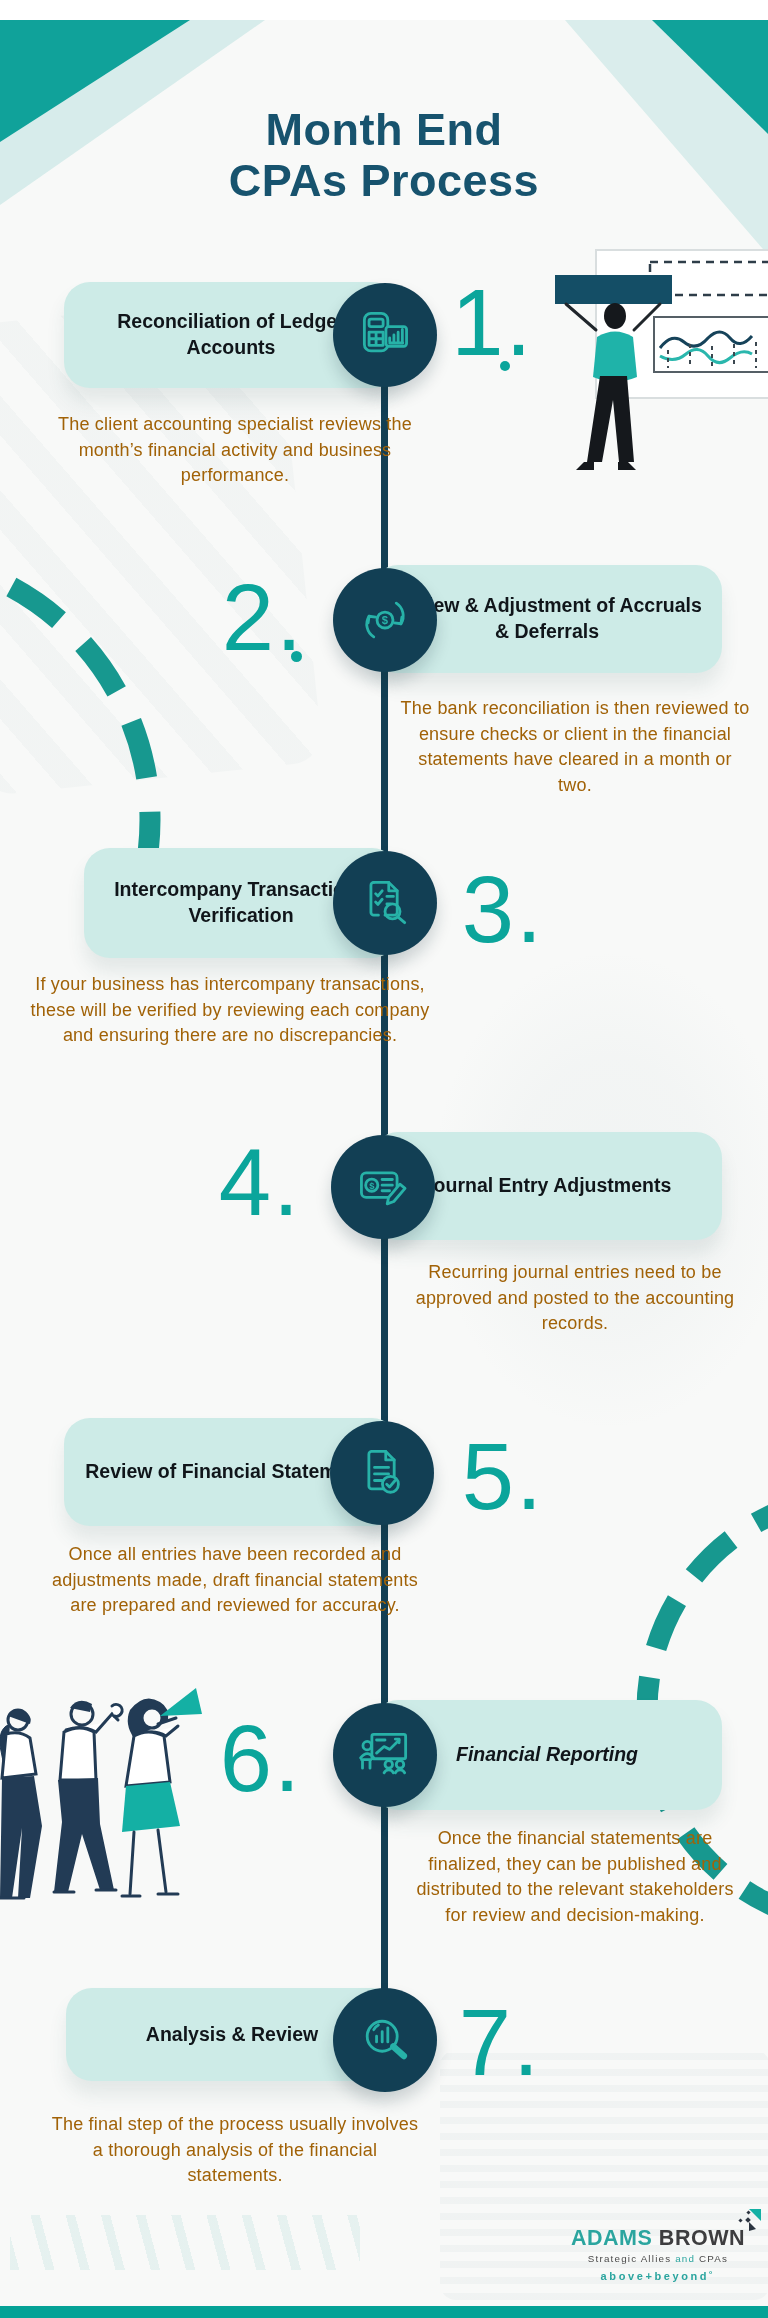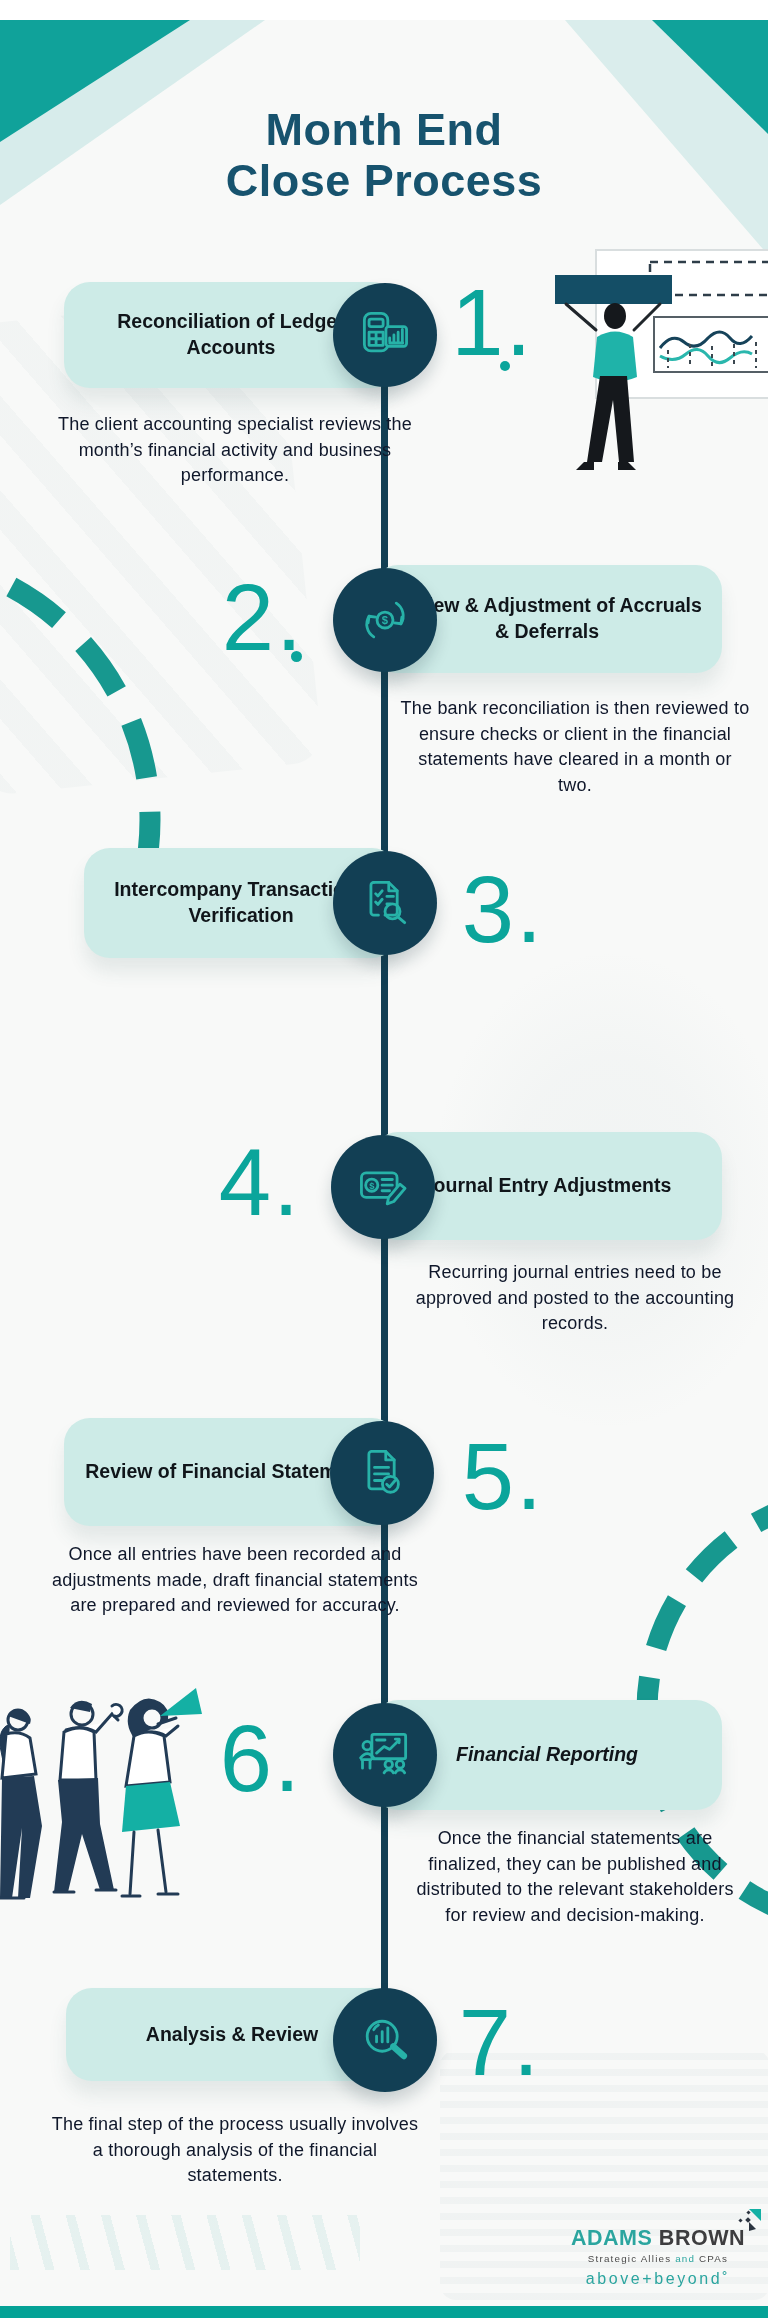--- a/index.html
+++ b/index.html
@@ -41,21 +41,21 @@
     background:#123f54; display:flex; align-items:center; justify-content:center;
     box-shadow:0 10px 16px rgba(10,40,50,.18);
   }
   .circle svg { width:60px; height:60px; }
   .num {
     position:absolute; z-index:2; font-size:94px; font-weight:100; line-height:.95;
     color:#0ba59b; text-align:center; letter-spacing:2px;
   }
   .desc {
     position:absolute; z-index:2; text-align:center; font-size:18px; line-height:1.43;
-    letter-spacing:.2px; color:#0f172a;
+    letter-spacing:.2px; color:#a16207;
   }
   
   .b1{left:64px;  top:262px;  width:334px; height:106px;}
   .b2{left:372px; top:545px;  width:350px; height:108px;}
   .b3{left:84px;  top:828px;  width:314px; height:110px;}
   .b4{left:372px; top:1112px; width:350px; height:108px;}
   .b5{left:64px;  top:1398px; width:334px; height:108px;}
   .b6{left:372px; top:1680px; width:350px; height:110px;font-style:italic;}
   .b7{left:66px;  top:1968px; width:332px; height:93px;}
   .c1{left:333px; top:263px;}  .c2{left:333px; top:548px;}
@@ -82,21 +82,21 @@
   .dot1 { left:291px; top:631px; width:11px; height:11px; }
   .dot2 { left:500px; top:341px; width:10px; height:10px; }
   
   .footer-logo { position:absolute; left:552px; top:2206px; width:212px; text-align:center; z-index:4; }
   .brand-line { font-size:21.5px; font-weight:700; letter-spacing:.5px; position:relative; }
   .brand-first { color:#2ba59f; }
   .brand-second { color:#3d3d3f; }
   .brand-mark { position:absolute; right:2px; top:-18px; width:26px; height:26px; }
   .tagline { font-size:9.8px; letter-spacing:1.2px; color:#4a4a4a; margin-top:2px; }
   .tagline .and { color:#2ba59f; }
-  .motto { font-size:16px; letter-spacing:2.6px; color:#2ba59f; margin-top:6px; font-weight:400; }
+  .motto { font-size:11px; letter-spacing:2.6px; color:#2ba59f; margin-top:6px; font-weight:700; }
   .bottom-bar { position:absolute; left:0; top:2286px; width:768px; height:32px; background:#04a296; z-index:4; }
 </style>
 </head>
 <body>
 
 <div id="canvas">
 
   <div class="bg-hint bg-keys-top"></div>
   <div class="bg-hint bg-person-mid"></div>
   <div class="bg-hint bg-coins"></div>
@@ -113,21 +113,21 @@
     <circle cx="-115" cy="280" r="265" fill="none" stroke="#17988f" stroke-width="21" stroke-dasharray="58 34"></circle>
   </svg>
   <svg class="decor" style="left:588px;top:1450px" width="180" height="450" viewBox="0 0 180 450">
     <circle cx="274" cy="240" r="215" fill="none" stroke="#17988f" stroke-width="21" stroke-dasharray="52 30"></circle>
   </svg>
   <div class="dot dot1"></div>
   <div class="dot dot2"></div>
 
   <div class="title">
     <div>Month End</div>
-    <div>Close Process</div>
+    <div>CPAs Process</div>
   </div>
 
   <svg class="decor" style="left:518px;top:188px" width="250" height="300" viewBox="0 0 250 300">
     <rect x="78" y="42" width="200" height="148" fill="#ffffff" stroke="#d9dedf" stroke-width="2"></rect>
     <rect x="132" y="54" width="140" height="33" fill="none" stroke="#2e3d49" stroke-width="2.5" stroke-dasharray="8 6"></rect>
     <rect x="136" y="109" width="130" height="55" fill="#ffffff" stroke="#555f66" stroke-width="2"></rect>
     <path d="M142 140 q12 -16 24 -6 q12 10 24 -4 q12 -12 22 0 q10 12 22 -2" fill="none" stroke="#16435a" stroke-width="3"></path>
     <path d="M142 148 q14 8 26 -2 q12 -10 22 2 q10 12 22 2 q12 -10 22 -4" fill="none" stroke="#2ab7ad" stroke-width="3"></path>
     <path d="M150 142 v18 M172 136 v24 M194 138 v22 M216 136 v24 M238 134 v26" stroke="#3b474f" stroke-width="2" stroke-dasharray="4 4" fill="none"></path>
     <rect x="37" y="67" width="117" height="29" fill="#144e66"></rect>
@@ -210,20 +210,21 @@
       <path d="M20 10 a3 3 0 0 0 -3 3 v29 a3 3 0 0 0 3 3 h5"></path>
       <path d="M36 10 v9 h9"></path>
       <path d="M22 22 l2.5 2.5 l4.5 -5.5"></path>
       <path d="M22 31 l2.5 2.5 l4.5 -5.5"></path>
       <path d="M34 25 h7 M34 33 h4"></path>
       <circle cx="40" cy="41" r="8"></circle>
       <path d="M46 47 l7 6"></path>
     </svg>
   </div>
   <div class="num n3">3.</div>
+  <div class="desc d3">If your business has intercompany transactions, these will be verified by reviewing each company and ensuring there are no discrepancies.</div>
 
   <div class="num n4">4.</div>
   <div class="circle c4">
     <svg viewBox="0 0 64 64" fill="none" stroke="#27b2a8" stroke-width="3" stroke-linecap="round" stroke-linejoin="round">
       <rect x="9" y="17" width="38" height="26" rx="5"></rect>
       <circle cx="20" cy="30" r="6.5"></circle>
       <text x="20" y="34" text-anchor="middle" font-size="10" font-weight="bold" fill="#27b2a8" stroke="none" font-family="Liberation Sans, sans-serif">$</text>
       <path d="M31 24 h11 M31 30 h11 M31 36 h8"></path>
       <path d="M38 43 l12 -14 l5.5 4.5 l-12 14 l-7 2.5 z" fill="#123f54"></path>
     </svg>

